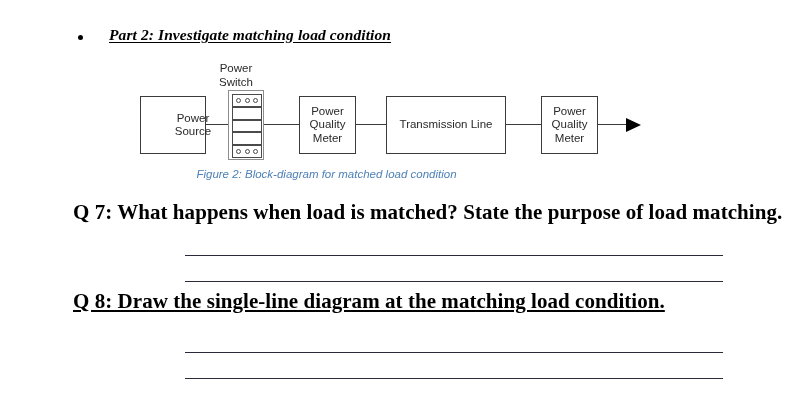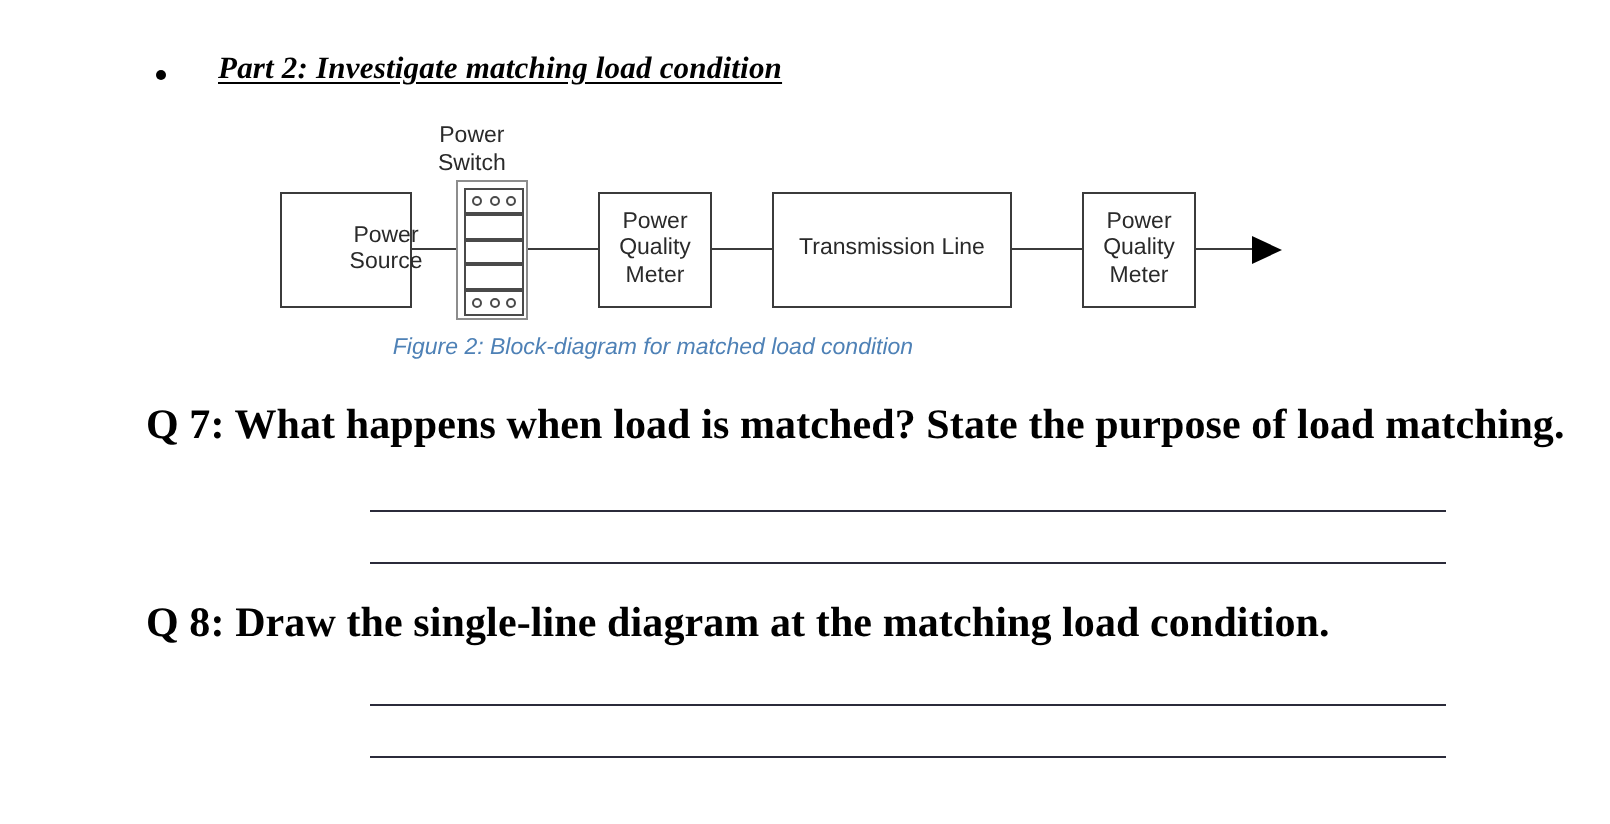--- a/index.html
+++ b/index.html
@@ -207,17 +207,17 @@
 
 
   </div>
 
   <div class="fig-caption">Figure 2: Block-diagram for matched load condition</div>
 
   <div class="question" style="top:200px;">Q 7: What happens when load is matched? State the purpose of load matching.</div>
   <div class="ansline" style="top:255px;"></div>
   <div class="ansline" style="top:281px;"></div>
 
-  <div class="question" style="top:299px;">Q 8: Draw the single-line diagram at the matching load condition.</div>
+  <div class="question" style="top:289px;text-decoration:underline;">Q 8: Draw the single-line diagram at the matching load condition.</div>
   <div class="ansline" style="top:352px;"></div>
   <div class="ansline" style="top:378px;"></div>
 
 </div>
 
 </body></html>

